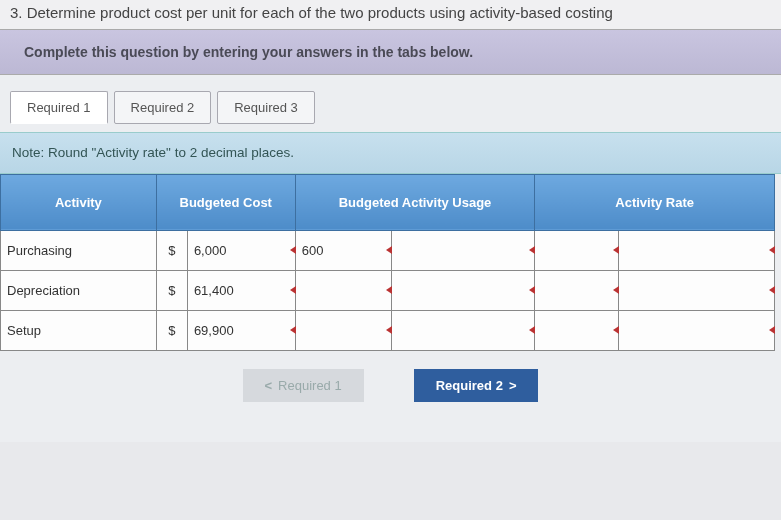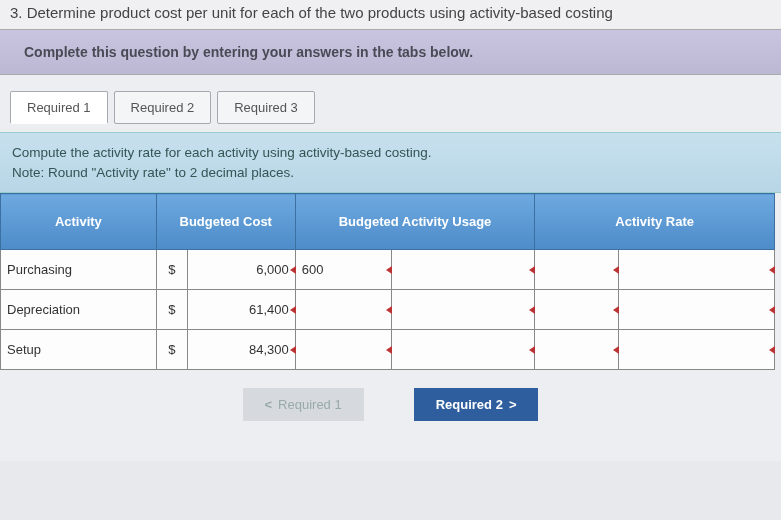--- a/index.html
+++ b/index.html
@@ -75,21 +75,21 @@
     border: 1px solid #3d6fa0;
   }
   table.data td {
     border: 1px solid #888;
     padding: 4px 6px;
     background: #fdfdfd;
     height: 40px;
   }
   table.data td.label { text-align: left; width:130px; }
   table.data td.curr { width: 26px; text-align:center; font-weight:normal;}
-  table.data td.amount { text-align:right; width:90px; }
+  table.data td.amount { text-align:left; width:90px; }
   table.data td.usage-num { width:80px; }
   table.data td.usage-unit { width:120px; }
   table.data td.rate-num { width:70px; }
   table.data td.rate-unit { width:130px; }
   .tick { position: relative; }
   .tick::after{
     content:"";
     position:absolute;
     right:-1px; top:50%;
     width:0;height:0;
@@ -135,21 +135,20 @@
 
 <div class="instruction-bar">Complete this question by entering your answers in the tabs below.</div>
 
 <div class="tabs-row">
   <button class="tab-btn active">Required 1</button>
   <button class="tab-btn">Required 2</button>
   <button class="tab-btn">Required 3</button>
 </div>
 
 <div class="sub-instruction">
-  <span>Compute the activity rate for each activity using activity-based costing.</span>
   <span class="note">Note: Round "Activity rate" to 2 decimal places.</span>
 </div>
 
 <div class="table-wrap">
 <table class="data">
   <thead>
     <tr>
       <th>Activity</th>
       <th colspan="2">Budgeted Cost</th>
       <th colspan="2">Budgeted Activity Usage</th>
@@ -171,21 +170,21 @@
       <td class="curr">$</td>
       <td class="amount tick">61,400</td>
       <td class="usage-num tick"></td>
       <td class="usage-unit tick"></td>
       <td class="rate-num tick"></td>
       <td class="rate-unit tick"></td>
     </tr>
     <tr>
       <td class="label">Setup</td>
       <td class="curr">$</td>
-      <td class="amount tick">84,300</td>
+      <td class="amount tick">69,900</td>
       <td class="usage-num tick"></td>
       <td class="usage-unit tick"></td>
       <td class="rate-num tick"></td>
       <td class="rate-unit tick"></td>
     </tr>
   </tbody>
 </table>
 </div>
 
 <div class="nav-row">

